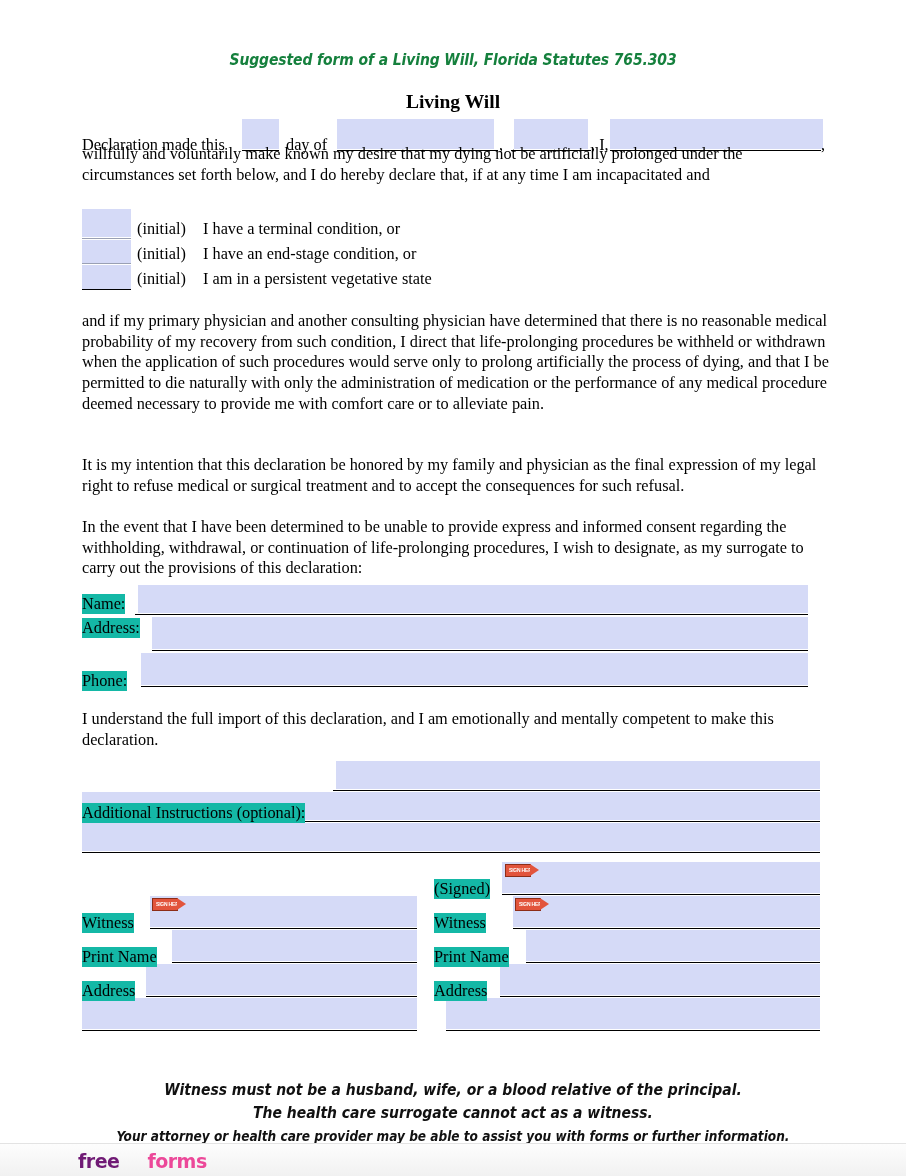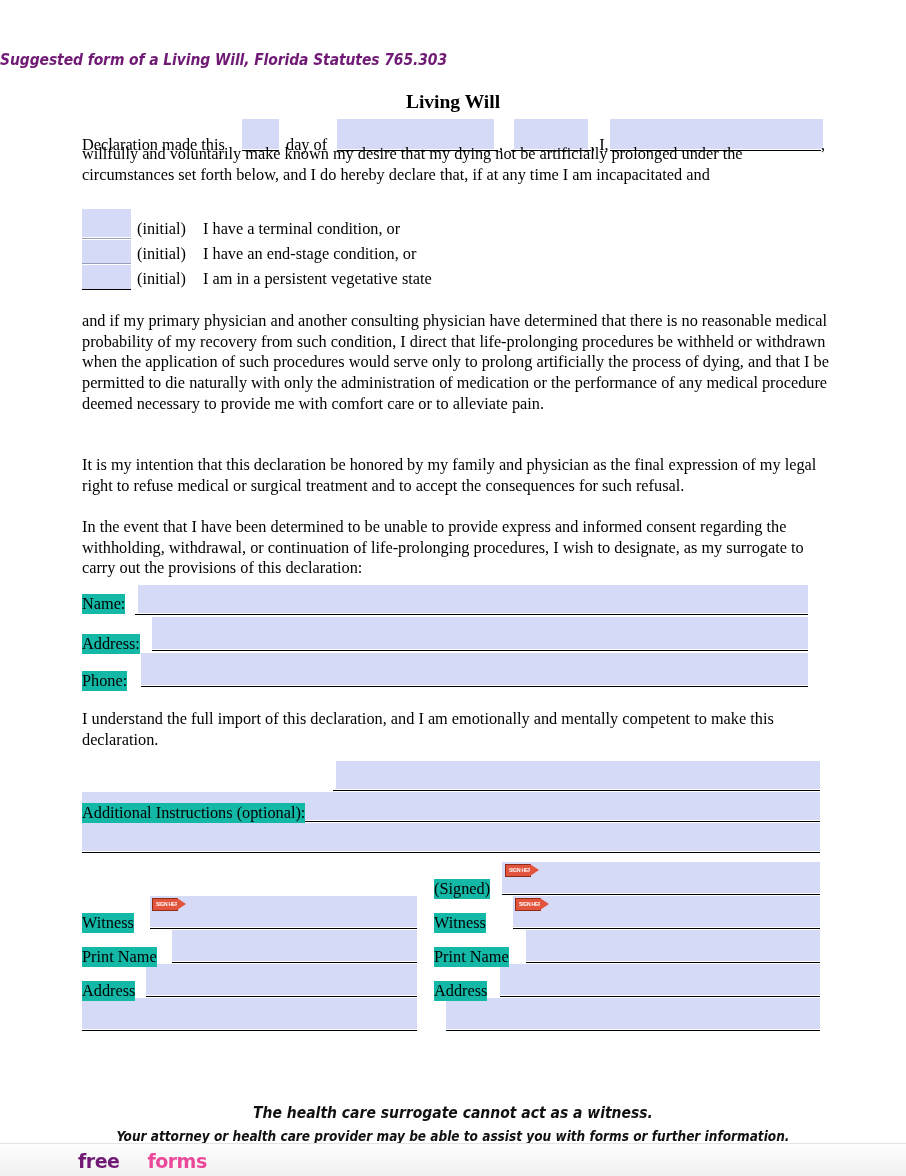--- a/index.html
+++ b/index.html
@@ -21,27 +21,27 @@
     left: 0; top: 0;
     width: 906px; height: 1176px;
     background: #fff;
     box-sizing: border-box;
   }
 
   
   .hdr-italic {
     position: absolute;
     left: 0; right: 0;
-    text-align: left;
+    text-align: center;
     font-family: "DejaVu Sans Condensed", "Liberation Sans Narrow", "Liberation Sans", sans-serif;
     font-style: italic;
     font-weight: 700;
     font-size: 15.5px;
     letter-spacing: -0.1px;
-    color: #701a75;
+    color: #15803d;
   }
   .title {
     position: absolute;
     left: 0; right: 0;
     text-align: center;
     font-family: "Liberation Serif", serif;
     font-weight: 700;
     font-size: 19.5px;
   }
 
@@ -190,21 +190,21 @@
   <div class="body-block" style="left:82px; top:311px; width:748px;">and if my primary physician and another consulting physician have determined that there is no reasonable medical probability of my recovery from such condition, I direct that life-prolonging procedures be withheld or withdrawn when the application of such procedures would serve only to prolong artificially the process of dying, and that I be permitted to die naturally with only the administration of medication or the performance of any medical procedure deemed necessary to provide me with comfort care or to alleviate pain.</div>
 
   <div class="body-block" style="left:82px; top:517px; width:748px;">In the event that I have been determined to be unable to provide express and informed consent regarding the withholding, withdrawal, or continuation of life-prolonging procedures, I wish to designate, as my surrogate to carry out the provisions of this declaration:</div>
 
   <div class="body-block" style="left:82px; top:455px; width:748px;">It is my intention that this declaration be honored by my family and physician as the final expression of my legal right to refuse medical or surgical treatment and to accept the consequences for such refusal.</div>
 
   <div class="lbl" style="left:82px; top:594px;">Name:</div>
   <div class="fld" style="left:138px; top:585px; width:670px; height:28px;"></div>
   <div class="rule" style="left:135px; top:614px; width:673px;"></div>
 
-  <div class="lbl" style="left:82px; top:634px;text-align:right;">Address:</div>
+  <div class="lbl" style="left:82px; top:618px;text-align:right;">Address:</div>
   <div class="fld" style="left:152px; top:617px; width:656px; height:32px;"></div>
   <div class="rule" style="left:152px; top:650px; width:656px;"></div>
 
   <div class="lbl" style="left:82px; top:671px;">Phone:</div>
   <div class="fld" style="left:141px; top:653px; width:667px; height:32px;"></div>
   <div class="rule" style="left:141px; top:686px; width:667px;"></div>
 
   <div class="body-block" style="left:82px; top:709px; width:748px;">I understand the full import of this declaration, and I am emotionally and mentally competent to make this declaration.</div>
 
   <div class="lbl" style="left:82px; top:803px;">Additional Instructions (optional):</div>
@@ -253,20 +253,21 @@
   <div class="lbl" style="left:434px; top:981px;">Address</div>
   <div class="fld" style="left:500px; top:964px; width:320px; height:31px;"></div>
   <div class="rule" style="left:500px; top:996px; width:320px;"></div>
 
   <div class="fld" style="left:82px; top:998px; width:335px; height:31px;"></div>
   <div class="rule" style="left:82px; top:1030px; width:335px;"></div>
 
   <div class="fld" style="left:446px; top:998px; width:374px; height:31px;"></div>
   <div class="rule" style="left:446px; top:1030px; width:374px;"></div>
 
+  <div class="foot-line" style="top:1081px; font-size:15.5px;">Witness must not be a husband, wife, or a blood relative of the principal.</div>
   <div class="foot-line" style="top:1128px; font-size:13.5px;">Your attorney or health care provider may be able to assist you with forms or further information.</div>
   <div class="foot-line" style="top:1104px; font-size:15.5px;">The health care surrogate cannot act as a witness.</div>
 
   <div class="footer-bar"></div>
   <div class="brand">
     <span class="b-free">free</span><span class="b-forms">forms</span>
   </div>
 
 </div>
 

